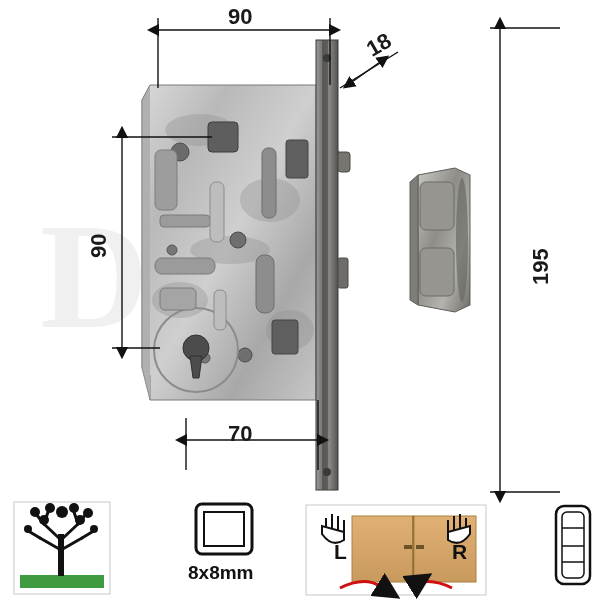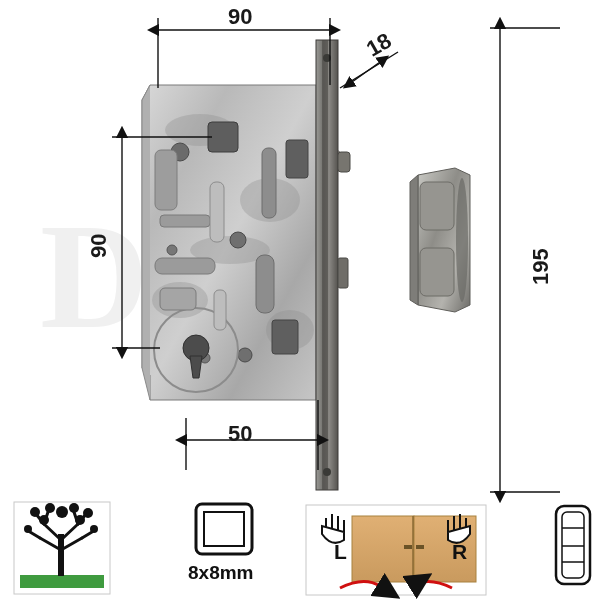--- a/index.html
+++ b/index.html
@@ -225,21 +225,21 @@
       <line x1="562" y1="562" x2="584" y2="562" stroke="#111" stroke-width="1.5"></line>
     </g>
   </svg>
 
   <div class="dim-label" style="left:228px;top:4px;">90</div>
 
   <div class="dim-label" style="left:362px;top:40px;transform:rotate(-30deg);transform-origin:left top;">18</div>
 
   <div class="dim-label vert" style="left:86px;top:258px;">90</div>
 
-  <div class="dim-label" style="left:228px;top:421px;">50</div>
+  <div class="dim-label" style="left:228px;top:421px;">70</div>
 
   <div class="dim-label vert" style="left:528px;top:285px;">195</div>
 
   <div class="small-label" style="left:176px;top:562px;margin-left:12px;">8x8mm</div>
 
   <div class="lr-label" style="left:334px;top:540px;">L</div>
 
   <div class="lr-label" style="left:452px;top:540px;">R</div>
 
 </div>

